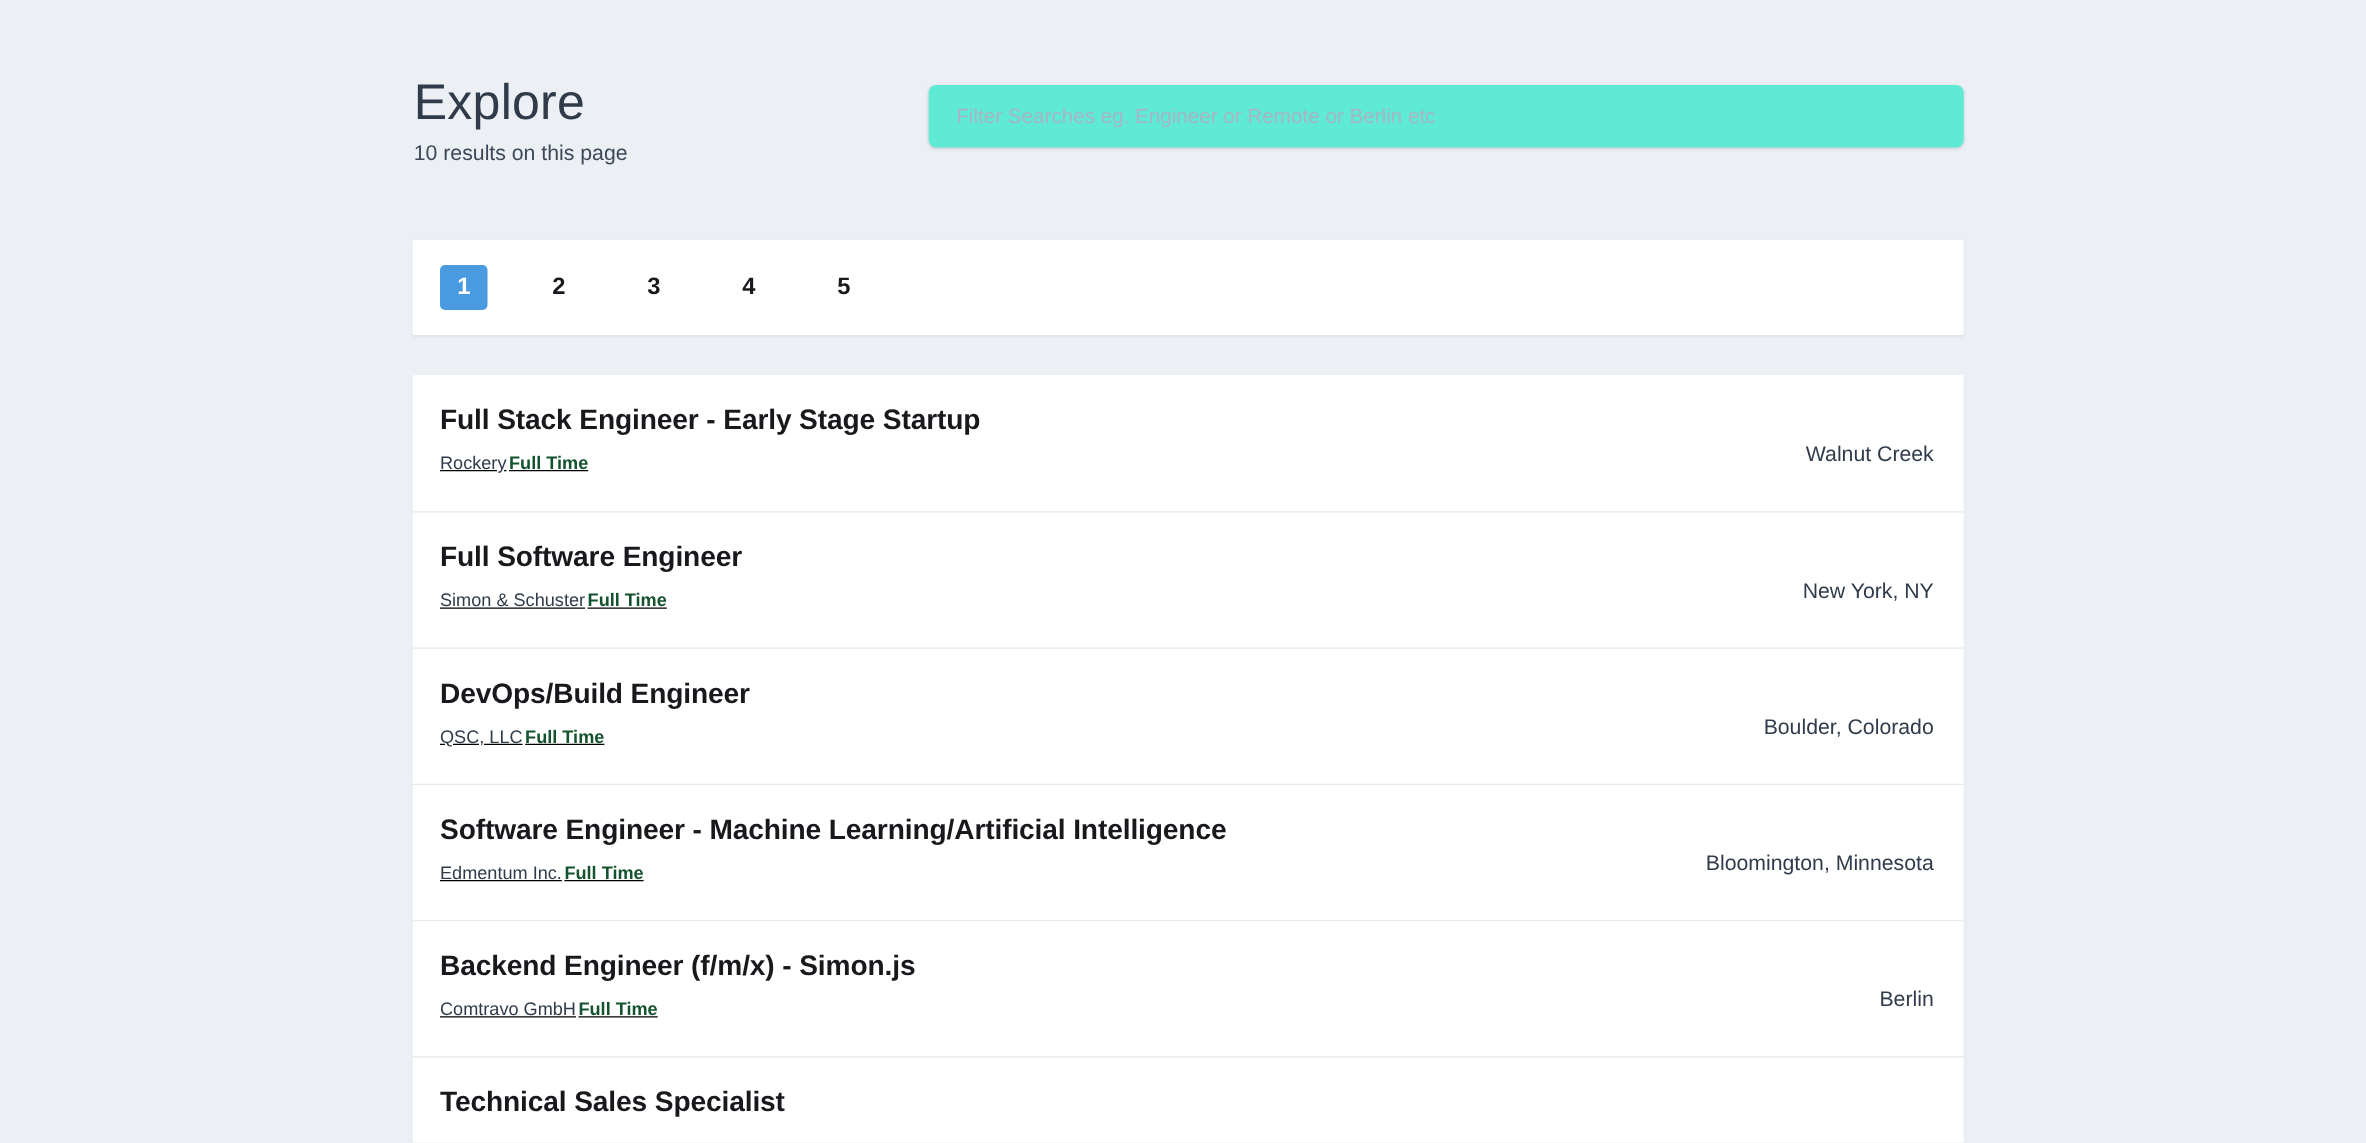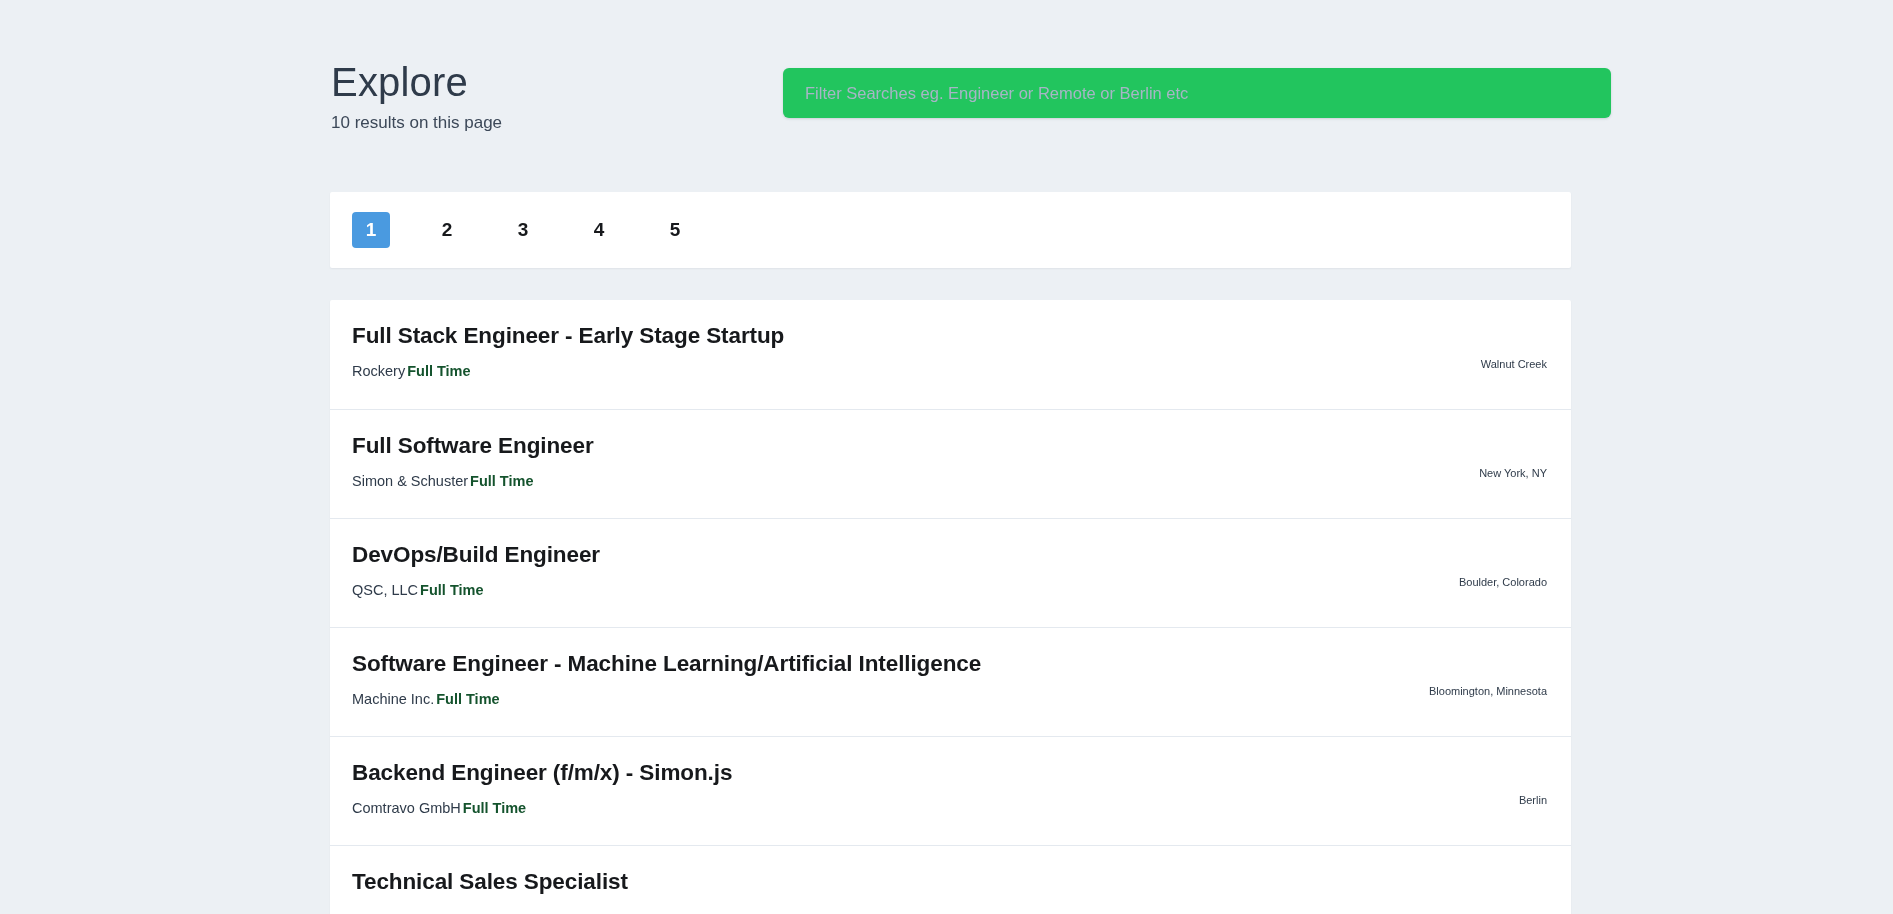--- a/index.html
+++ b/index.html
@@ -65,28 +65,27 @@
   }
 
   .search-input {
     display: block;
     box-sizing: border-box;
     width: 828px;
     height: 50px;
     padding: 0 22px;
     border: none;
     border-radius: 6px;
-    background: #22c55e;
+    background: #5eead4;
     box-shadow: 0 1px 3px rgba(60, 72, 88, 0.12), 0 1px 2px rgba(60, 72, 88, 0.06);
     font-family: "Liberation Sans", sans-serif;
     font-size: 16.5px;
     font-weight: 400;
     color: #3c4858;
     outline: none;
-    margin-left: 40px;
   }
   .search-input::placeholder {
     color: #a7b5c6;
     font-weight: 400;
   }
 
   
   .pagination-card {
     position: absolute;
     left: 330px;
@@ -160,20 +159,21 @@
     font-weight: 700;
     line-height: 28px;
     letter-spacing: -0.1px;
     color: #17191c;
   }
 
   .job-meta {
     display: flex;
     align-items: center;
     padding-top: 12px;
+    text-decoration: underline;
   }
 
   .job-company {
     font-size: 14.5px;
     font-weight: 400;
     line-height: 18px;
     color: #2f3b4a;
   }
 
   .job-type {
@@ -181,21 +181,21 @@
     font-size: 14.5px;
     font-weight: 700;
     line-height: 18px;
     color: #14532d;
   }
 
   .job-location {
     position: absolute;
     right: 24px;
     bottom: 36px;
-    font-size: 11px;
+    font-size: 17px;
     font-weight: 400;
     line-height: 18px;
     color: #2f3b4a;
     text-align: right;
     white-space: nowrap;
   }
 </style>
 </head>
 <body>
 
@@ -247,21 +247,21 @@
       <div class="job-meta">
         <span class="job-company">QSC, LLC</span>
         <span class="job-type">Full Time</span>
       </div>
       <span class="job-location">Boulder, Colorado</span>
     </div>
 
     <div class="job-row">
       <h2 class="job-title">Software Engineer - Machine Learning/Artificial Intelligence</h2>
       <div class="job-meta">
-        <span class="job-company">Machine Inc.</span>
+        <span class="job-company">Edmentum Inc.</span>
         <span class="job-type">Full Time</span>
       </div>
       <span class="job-location">Bloomington, Minnesota</span>
     </div>
 
     <div class="job-row">
       <h2 class="job-title">Backend Engineer (f/m/x) - Simon.js</h2>
       <div class="job-meta">
         <span class="job-company">Comtravo GmbH</span>
         <span class="job-type">Full Time</span>

